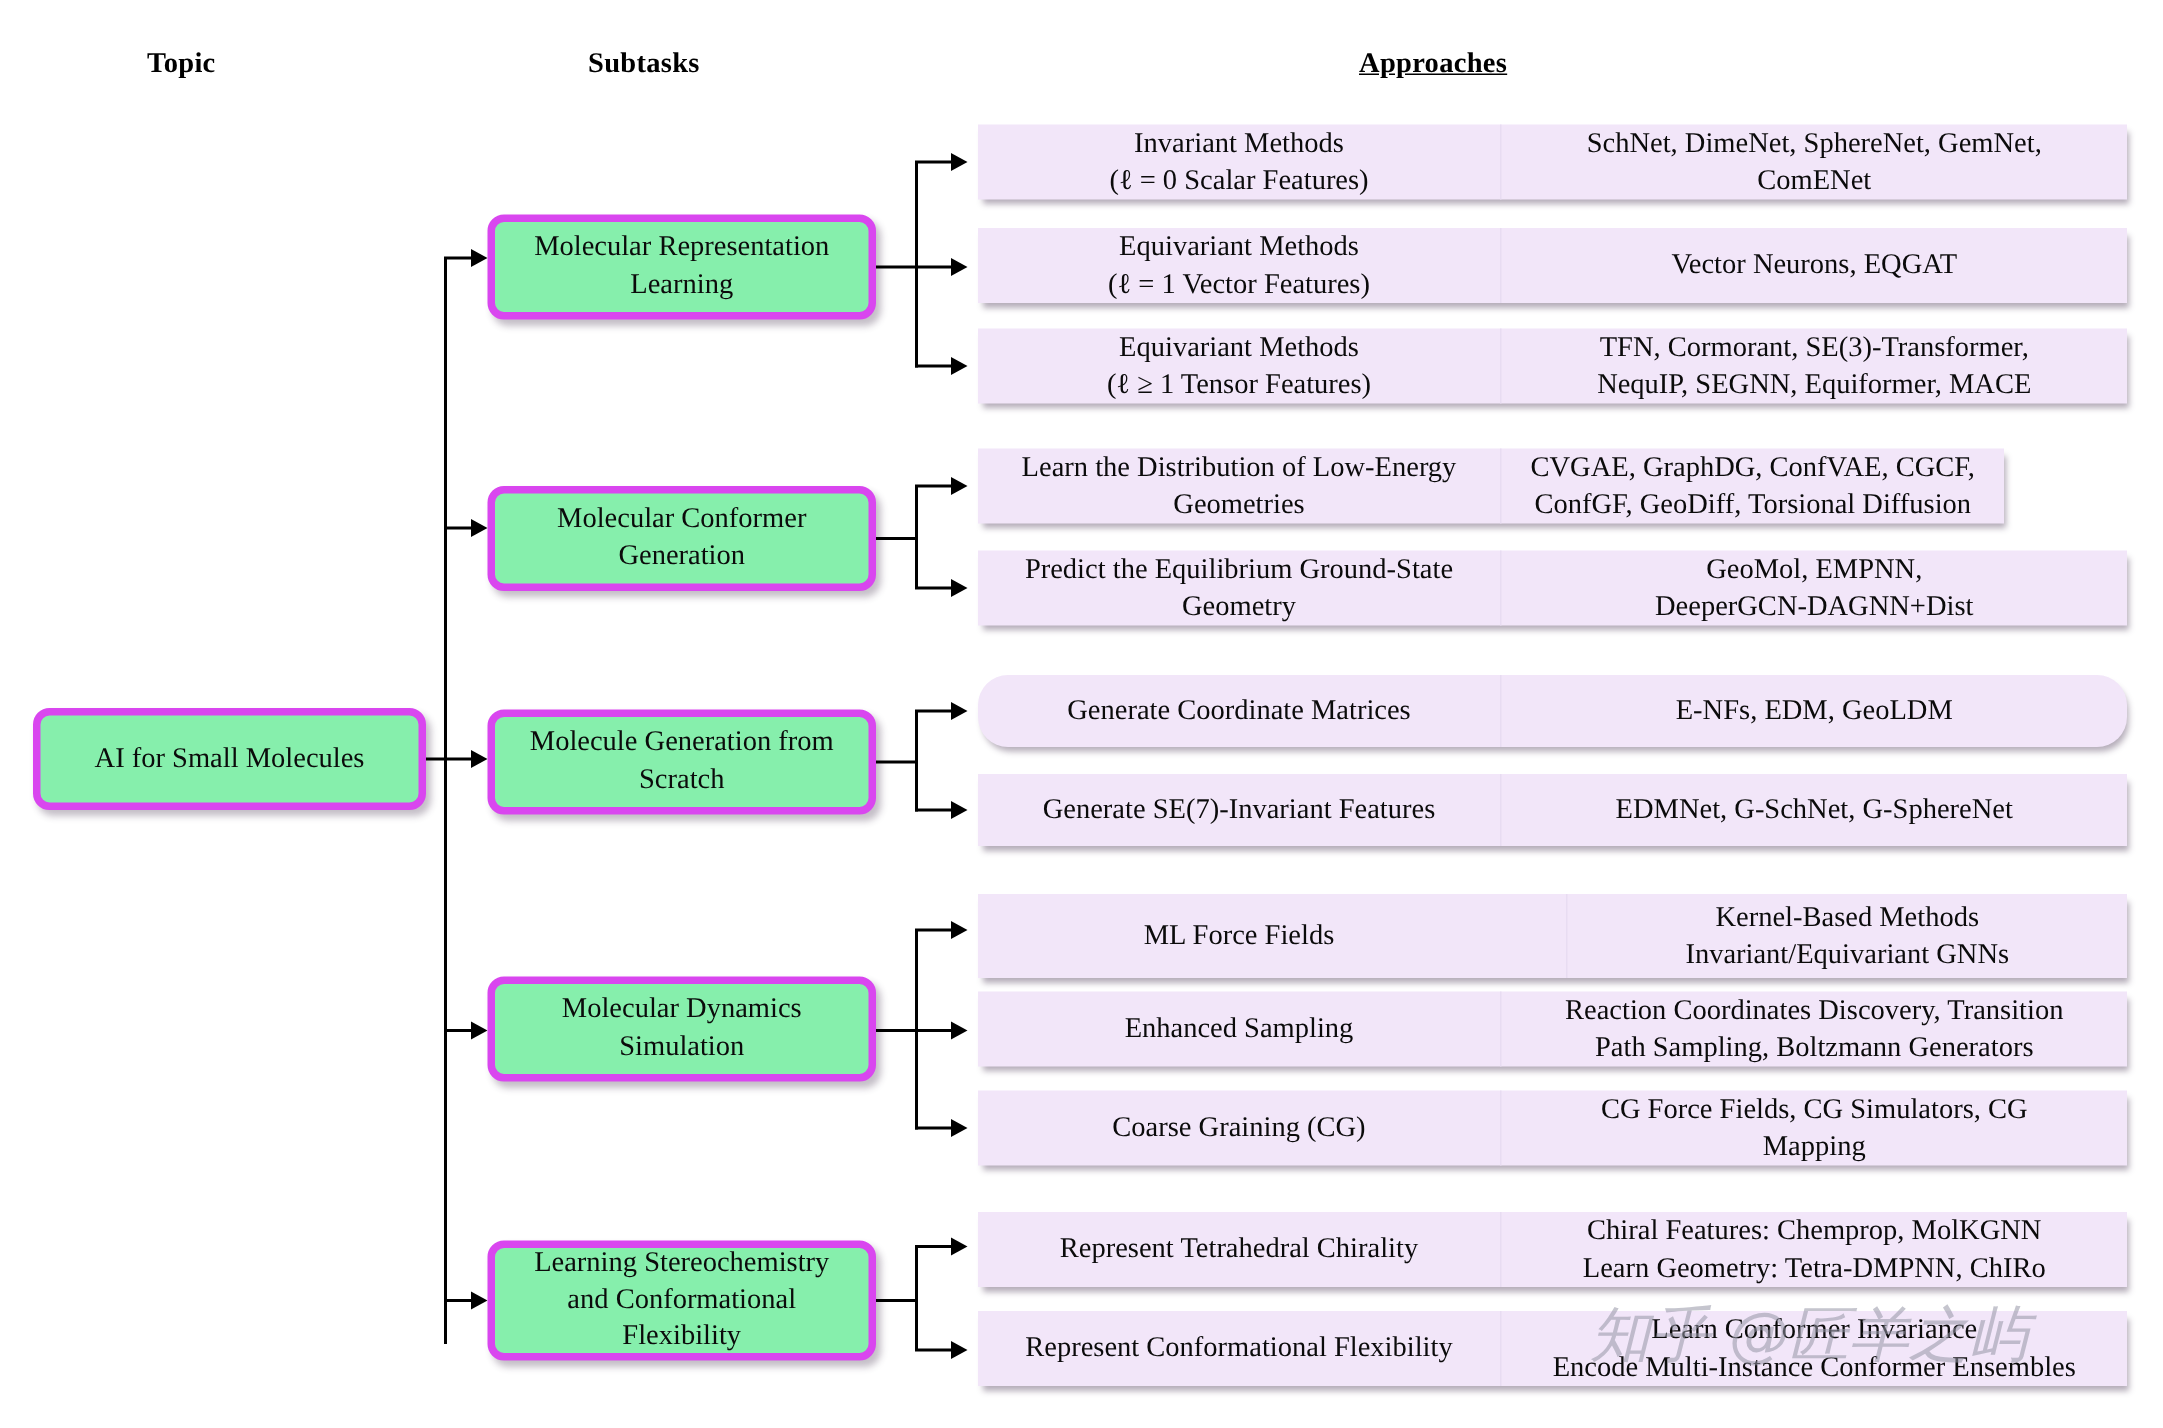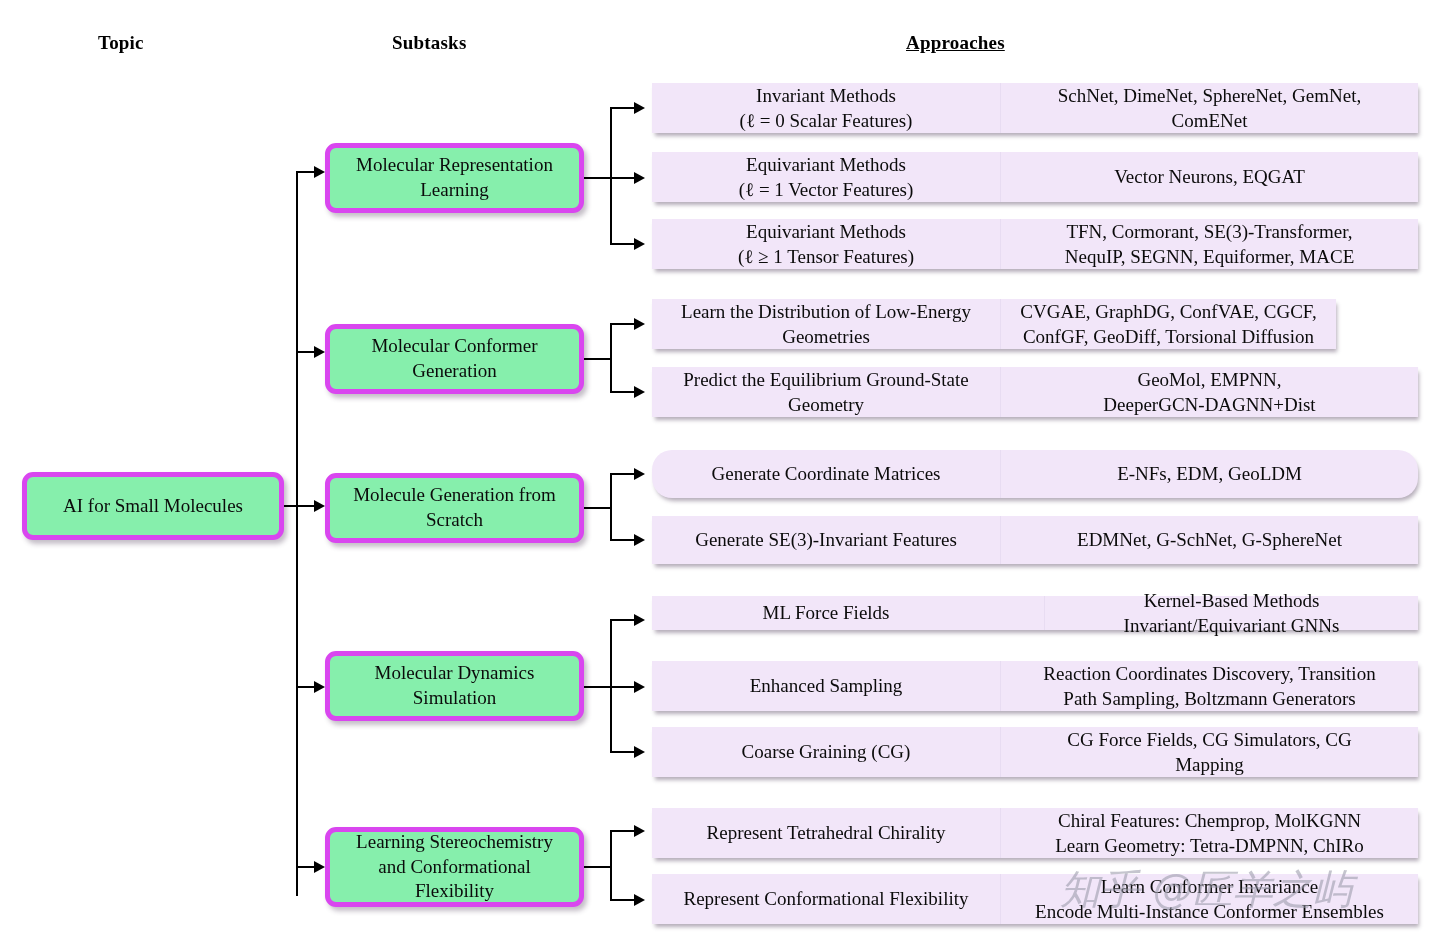--- a/index.html
+++ b/index.html
@@ -201,21 +201,21 @@
     <div class="cell task">
       <span>Generate Coordinate Matrices</span>
     </div>
     <div class="cell appr">
       <span>E-NFs, EDM, GeoLDM</span>
     </div>
   </div>
 
   <div class="arow" style="left:652px;top:516px;width:766px;height:48px;">
     <div class="cell task">
-      <span>Generate SE(3)-Invariant Features</span>
+      <span>Generate SE(7)-Invariant Features</span>
     </div>
     <div class="cell appr">
       <span>EDMNet, G-SchNet, G-SphereNet</span>
     </div>
   </div>
 
   <div class="ln h" style="left:296px;top:686px;width:20px;"></div>
   <div class="arrow" style="left:314px;top:681px;"></div>
   <div class="node" style="left:325px;top:651px;width:259px;height:70px;">
     <span>
@@ -225,21 +225,21 @@
   </div>
   <div class="ln h" style="left:584px;top:686px;width:28px;"></div>
   <div class="ln v" style="left:610px;top:620px;height:133px;"></div>
   <div class="ln h" style="left:610px;top:619px;width:26px;"></div>
   <div class="arrow" style="left:634px;top:614px;"></div>
   <div class="ln h" style="left:610px;top:686px;width:26px;"></div>
   <div class="arrow" style="left:634px;top:681px;"></div>
   <div class="ln h" style="left:610px;top:751px;width:26px;"></div>
   <div class="arrow" style="left:634px;top:746px;"></div>
 
-  <div class="arow" style="left:652px;top:596px;width:766px;height:34px;gap:44px;">
+  <div class="arow" style="left:652px;top:596px;width:766px;height:56px;gap:44px;">
     <div class="cell task">
       <span>ML Force Fields</span>
     </div>
     <div class="cell appr">
       <span>
         <span>Kernel-Based Methods</span>
         <span>Invariant/Equivariant GNNs</span>
       </span>
     </div>
   </div>

